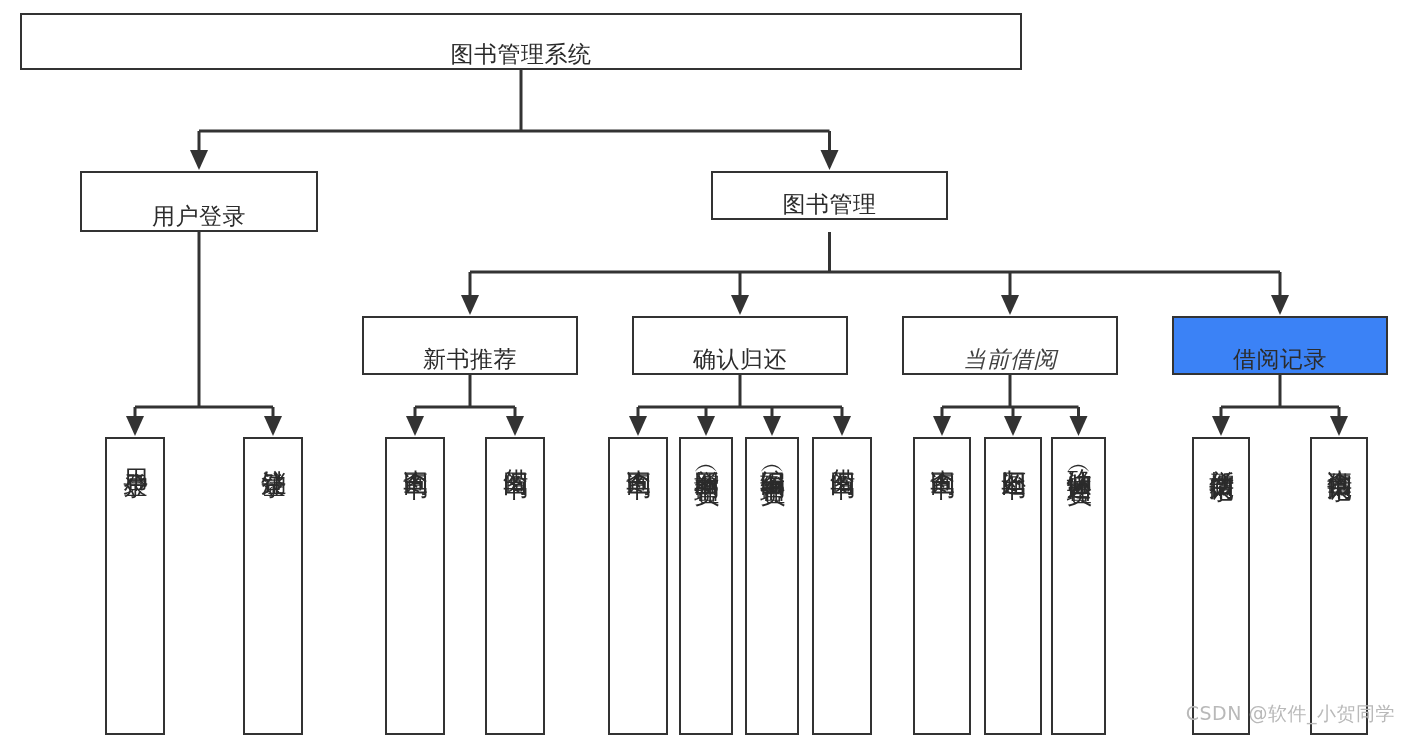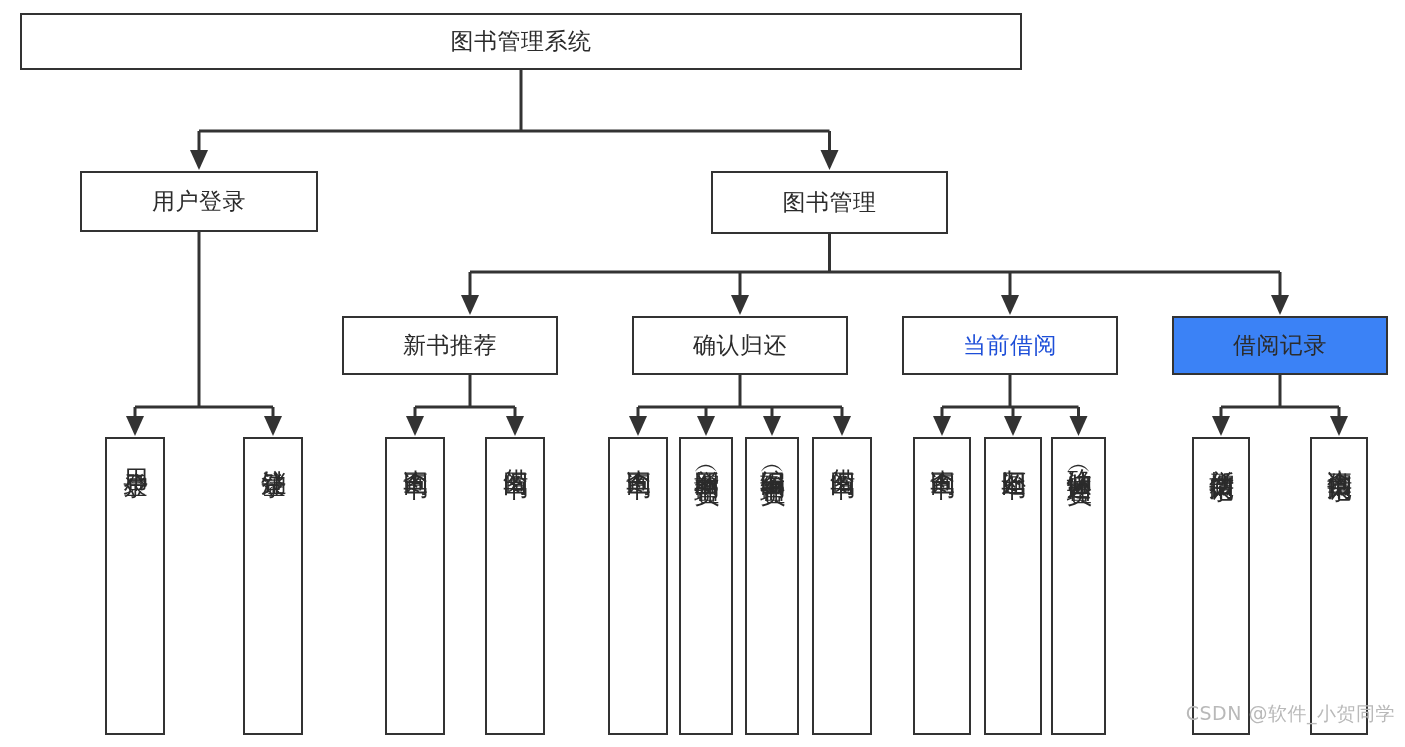--- a/index.html
+++ b/index.html
@@ -25,21 +25,21 @@
     width: 1405px;
     height: 747px;
     pointer-events: none;
   }
   .node {
     position: absolute;
     box-sizing: border-box;
     background: #ffffff;
     border: 2px solid #333333;
     display: flex;
-    align-items: center;
+    align-items: flex-end;
     justify-content: center;
     color: #2b2b2b;
   }
   .node-label {
     display: block;
     text-align: center;
     line-height: 1.18;
     color: #2b2b2b;
   }
   
@@ -144,31 +144,31 @@
       </g>
   </svg>
 
   <div id="node-layer">
       <div class="node root horiz" style="left: 20px; top: 13px; width: 1002px; height: 57px; border-color: rgb(51, 51, 51); background: rgb(255, 255, 255);">
         <span class="node-label" style="color: rgb(43, 43, 43);">图书管理系统</span>
       </div>
       <div class="node level2 horiz" style="left: 80px; top: 171px; width: 238px; height: 61px; border-color: rgb(51, 51, 51); background: rgb(255, 255, 255);">
         <span class="node-label" style="color: rgb(43, 43, 43);">用户登录</span>
       </div>
-      <div class="node level2 horiz" style="left: 711px; top: 171px; width: 237px; height: 63px; border-color: rgb(51, 51, 51); background: rgb(255, 255, 255);">
+      <div class="node level2 horiz" style="left: 711px; top: 171px; width: 237px; height: 49px; border-color: rgb(51, 51, 51); background: rgb(255, 255, 255);">
         <span class="node-label" style="color: rgb(43, 43, 43);">图书管理</span>
       </div>
-      <div class="node level3 horiz" style="left: 342px; top: 316px; width: 216px; height: 59px; border-color: rgb(51, 51, 51); background: rgb(255, 255, 255);">
+      <div class="node level3 horiz" style="left: 362px; top: 316px; width: 216px; height: 59px; border-color: rgb(51, 51, 51); background: rgb(255, 255, 255);">
         <span class="node-label" style="color: rgb(43, 43, 43);">新书推荐</span>
       </div>
       <div class="node level3 horiz" style="left: 632px; top: 316px; width: 216px; height: 59px; border-color: rgb(51, 51, 51); background: rgb(255, 255, 255);">
         <span class="node-label" style="color: rgb(43, 43, 43);">确认归还</span>
       </div>
       <div class="node level3 horiz" style="left: 902px; top: 316px; width: 216px; height: 59px; border-color: rgb(51, 51, 51); background: rgb(255, 255, 255);">
-        <span class="node-label" style="color: #1d4ed8;">当前借阅</span>
+        <span class="node-label" style="color: #404040; font-style: italic;">当前借阅</span>
       </div>
       <div class="node level3 horiz" style="left: 1172px; top: 316px; width: 216px; height: 59px; border-color: rgb(51, 51, 51); background: #3b82f6;">
         <span class="node-label" style="color: rgb(43, 43, 43);">借阅记录</span>
       </div>
       <div class="node leaf vert" style="left: 105px; top: 437px; width: 60px; height: 298px; border-color: rgb(51, 51, 51); background: rgb(255, 255, 255);">
         <span class="node-label" style="color: rgb(43, 43, 43);">用户登录</span>
       </div>
       <div class="node leaf vert" style="left: 243px; top: 437px; width: 60px; height: 298px; border-color: rgb(51, 51, 51); background: rgb(255, 255, 255);">
         <span class="node-label" style="color: rgb(43, 43, 43);">注销登录</span>
       </div>

